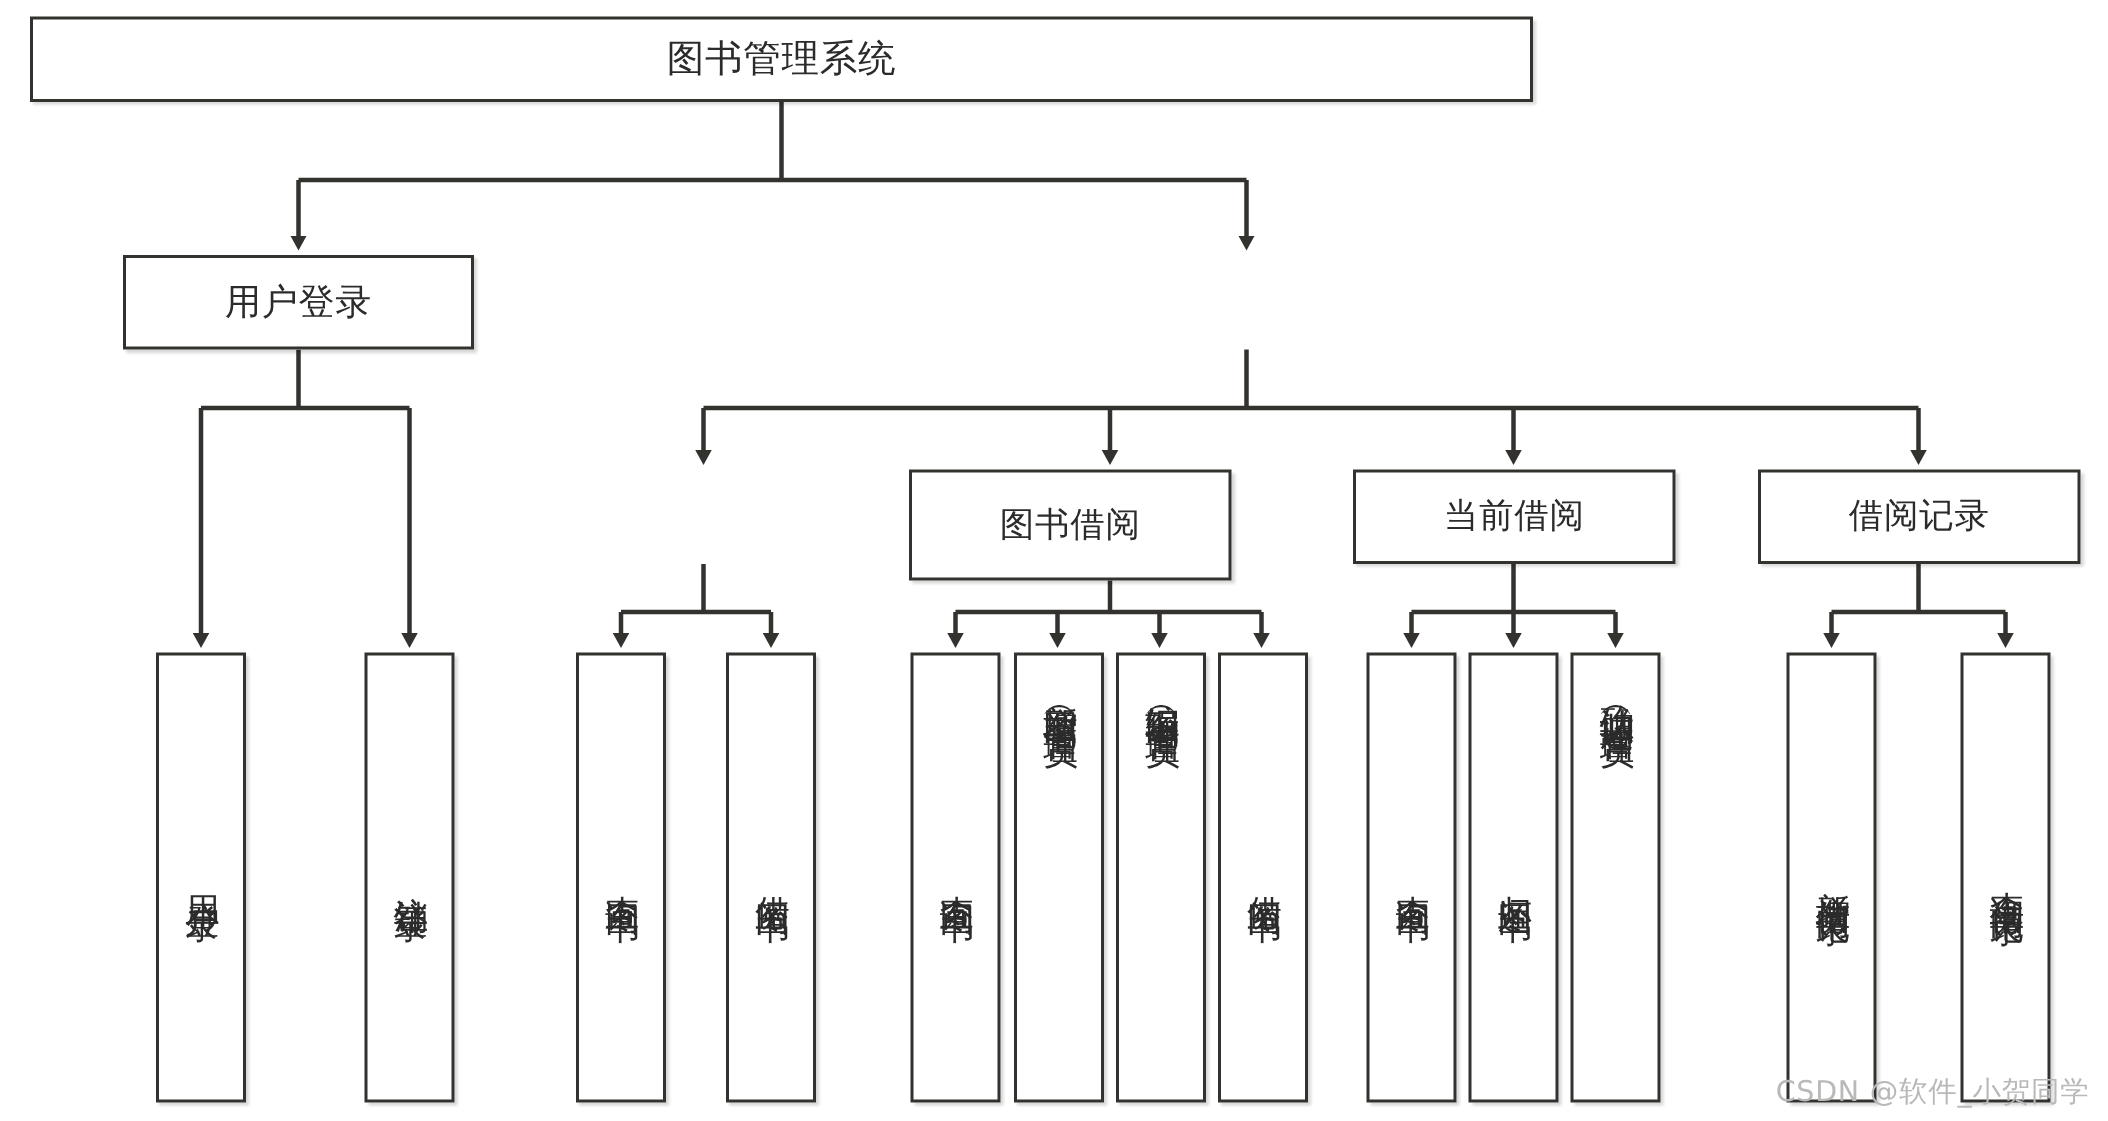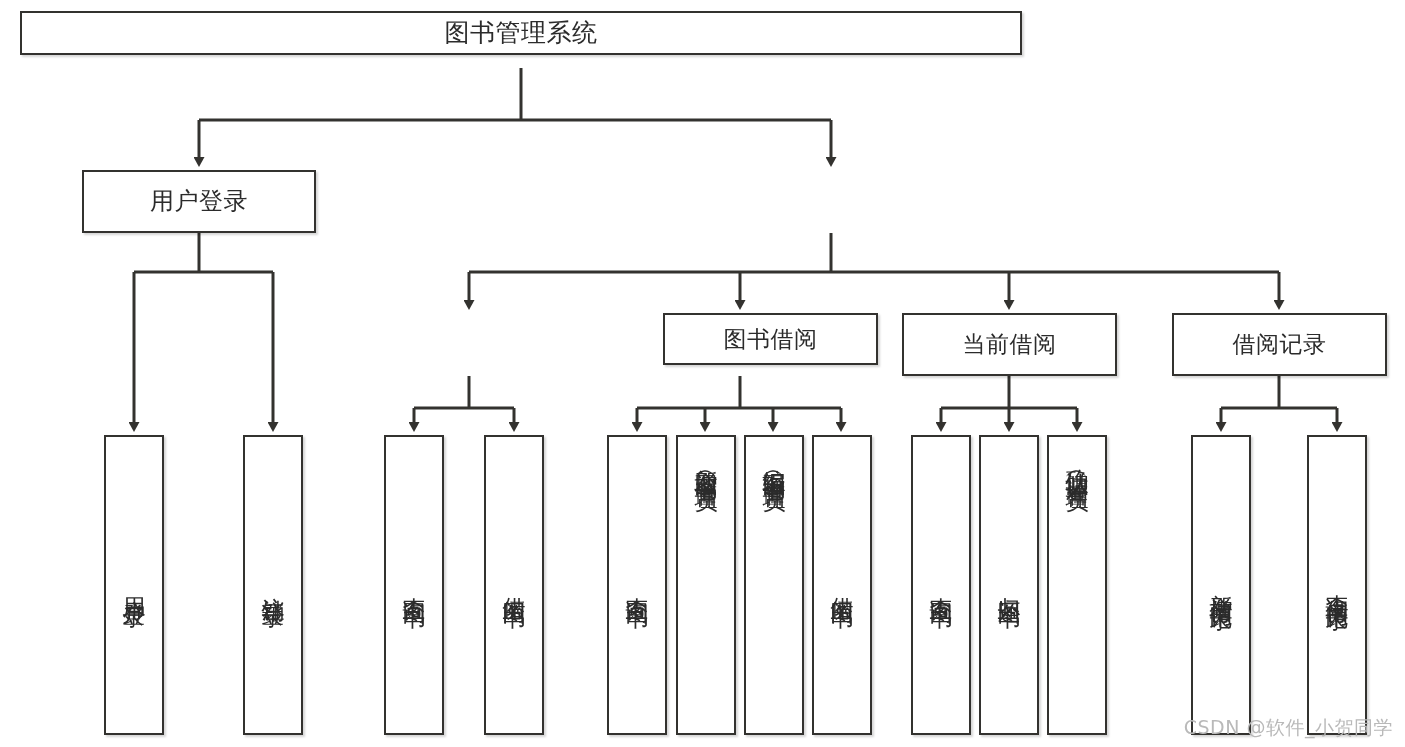--- a/index.html
+++ b/index.html
@@ -125,29 +125,29 @@
       <path d="M1009,408 L1009,423" marker-end="url(#arrow)"></path>
       <path d="M1077,408 L1077,423" marker-end="url(#arrow)"></path>
 
       <path d="M1279,376 L1279,408"></path>
       <path d="M1221,408 L1337,408"></path>
       <path d="M1221,408 L1221,423" marker-end="url(#arrow)"></path>
       <path d="M1337,408 L1337,423" marker-end="url(#arrow)"></path>
     </g>
   </svg>
 
-  <div class="node root" style="left:20px; top:11px; width:1002px; height:44px;">
+  <div class="node root" style="left:20px; top:11px; width:1002px; height:57px;">
     <span class="label">图书管理系统</span>
   </div>
 
   <div class="node lvl2" style="left:82px; top:170px; width:234px; height:63px;">
     <span class="label">用户登录</span>
   </div>
 
-  <div class="node lvl3" style="left:663px; top:313px; width:215px; height:52px;">
+  <div class="node lvl3" style="left:606px; top:313px; width:215px; height:74px;">
     <span class="label">图书借阅</span>
   </div>
   <div class="node lvl3" style="left:1172px; top:313px; width:215px; height:63px;">
     <span class="label">借阅记录</span>
   </div>
   <div class="node lvl3" style="left:902px; top:313px; width:215px; height:63px;">
     <span class="label">当前借阅</span>
   </div>
 
   <div class="node leaf mid" style="left:104px; top:435px; width:60px; height:300px;">

